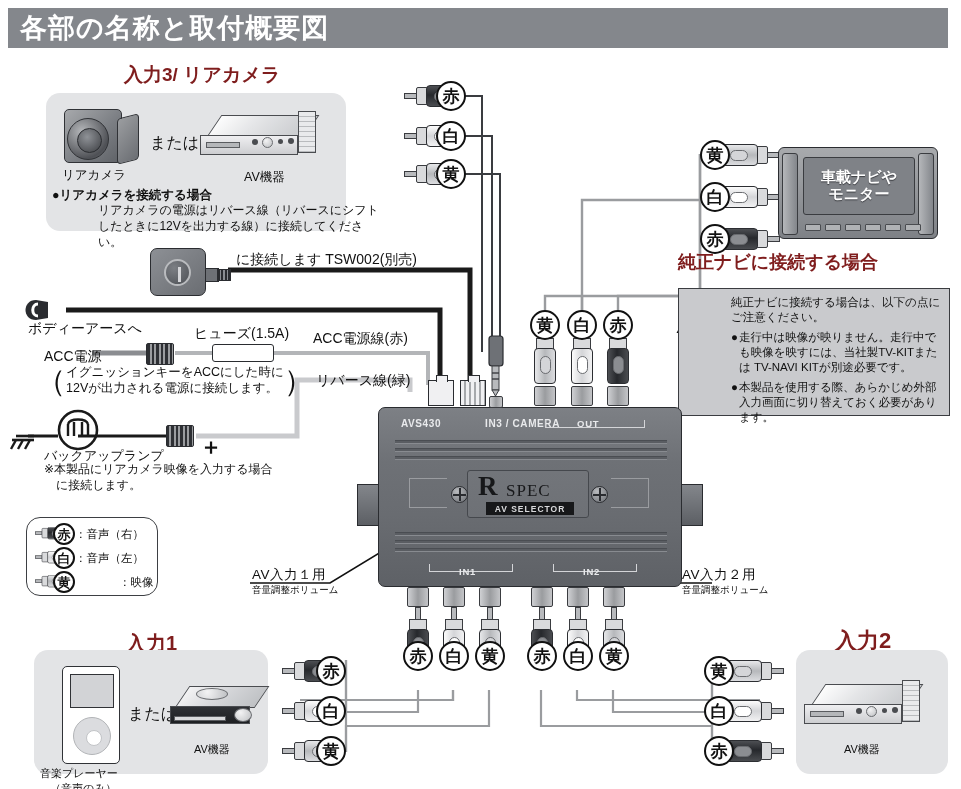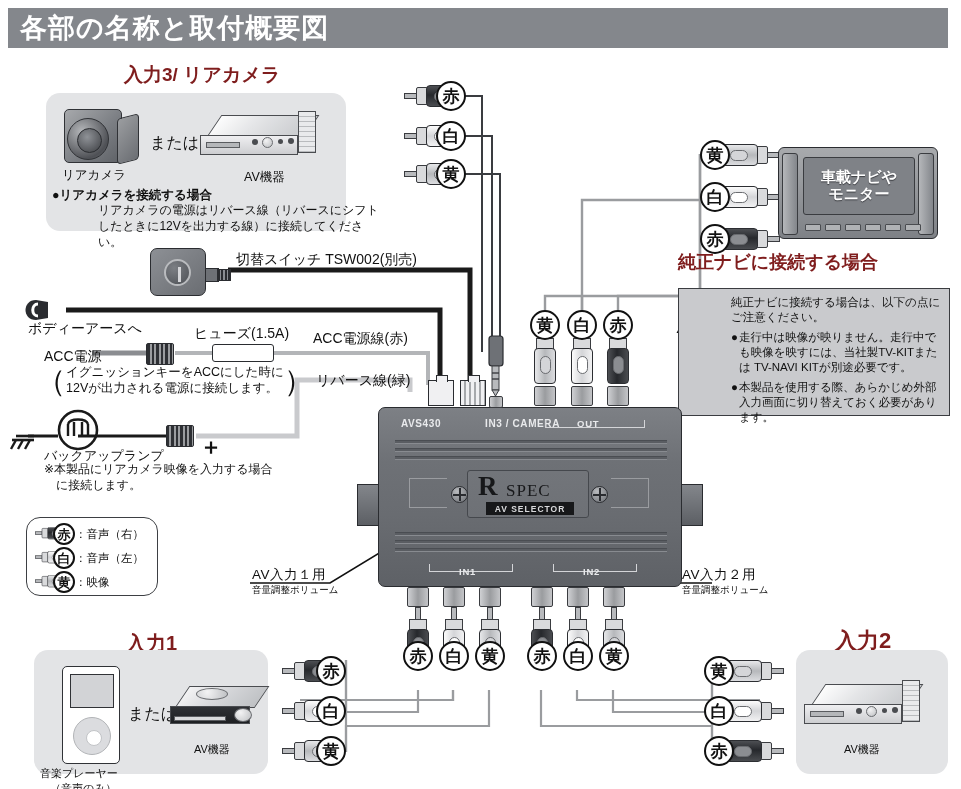--- a/index.html
+++ b/index.html
@@ -452,21 +452,21 @@
       <span class="bullet">●</span>
       <span>本製品を使用する際、あらかじめ外部入力画面に切り替えておく必要があります。</span>
     </div>
   </div>
 
   <div id="tsw" class="abs">
     <div id="tsw-circle"></div>
     <div id="tsw-neck"></div>
     <div id="tsw-strain"></div>
   </div>
-  <div class="abs lbl" style="left:236px; top:251px; font-size:14px;">切替スイッチ TSW002(別売)</div>
+  <div class="abs lbl" style="left:236px; top:251px; font-size:14px;">に接続します TSW002(別売)</div>
 
   <div class="abs lbl" style="left:28px; top:320px; font-size:14px;">ボディーアースへ</div>
   <div id="fuse"></div>
   <div class="abs lbl" style="left:194px; top:325px; font-size:14px;">ヒューズ(1.5A)</div>
   <div class="abs lbl" style="left:313px; top:330px; font-size:14px;">ACC電源線(赤)</div>
   <div class="abs lbl" style="left:44px; top:348px; font-size:14px;">ACC電源</div>
   <div class="butt" style="left:146px; top:343px;"></div>
 
   <div class="abs" style="left:36px; top:365px; display:flex; align-items:center;">
     <span style="font-size:30px; line-height:0.85; color:#111;">（</span>
@@ -520,21 +520,21 @@
     </div>
     <div class="legend-row" style="left:8px; top:57px;">
       <div class="rca yellow" style="position:absolute; left:0; top:0; transform:scale(0.56); transform-origin:left top;">
         <div class="tip"></div>
         <div class="collar"></div>
         <div class="body">
             <div class="inner"></div>
           </div>
       </div>
       <div class="cbadge sm" style="position:absolute; left:18px; top:-4px;">黄</div>
-      <div class="txt" style="margin-left:40px;">：映像</div>
+      <div class="txt" style="margin-left:40px;padding-left:44px;">：映像</div>
     </div>
   </div>
 
   <div class="jack" style="left:534px; top:386px;"></div>
   <div class="jack" style="left:571px; top:386px;"></div>
   <div class="jack" style="left:607px; top:386px;"></div>
 
   <div class="vplug yellow" style="left:534px; top:326px;">
     <div class="vtip"></div>
     <div class="vcollar"></div>

